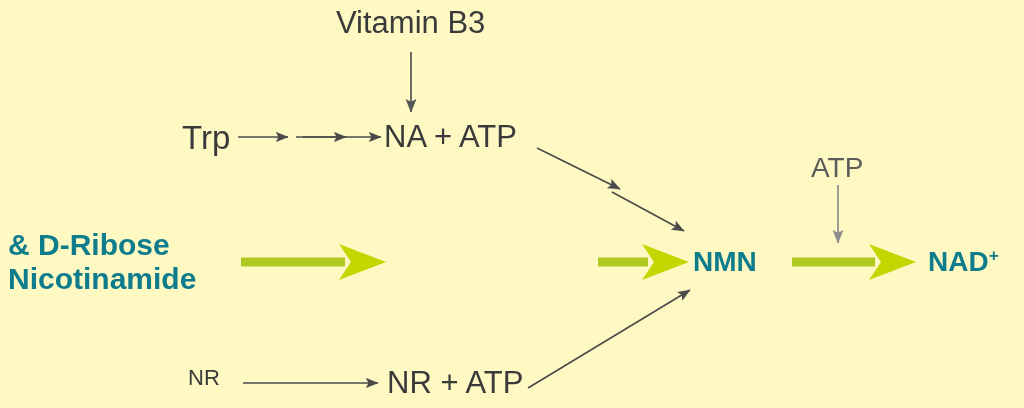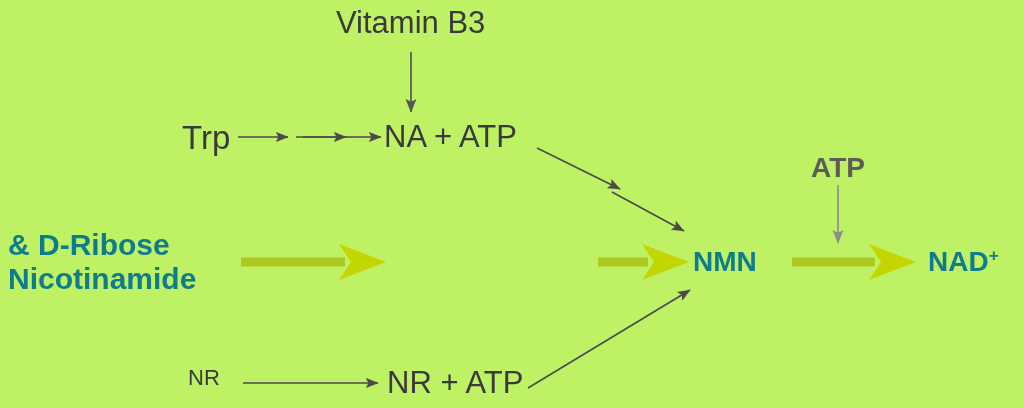--- a/index.html
+++ b/index.html
@@ -4,36 +4,36 @@
 <style>
   html, body {
     margin: 0;
     padding: 0;
     background: #ffffff;
   }
   #diagram-root {
     position: relative;
     width: 1024px;
     height: 408px;
-    background: #bef264;
+    background: #fef9c3;
     font-family: "Liberation Sans", sans-serif;
     overflow: hidden;
   }
   .node {
     position: absolute;
     white-space: nowrap;
     line-height: 1.12;
   }
   .node-gray {
     color: #3a3a3a;
     font-weight: 400;
   }
   .node-gray-light {
     color: #5c5c5c;
-    font-weight: 700;
+    font-weight: 400;
   }
   .node-teal {
     color: #0e7c8c;
     font-weight: bold;
   }
   .sup {
     font-size: 0.62em;
     vertical-align: super;
     line-height: 0;
   }

